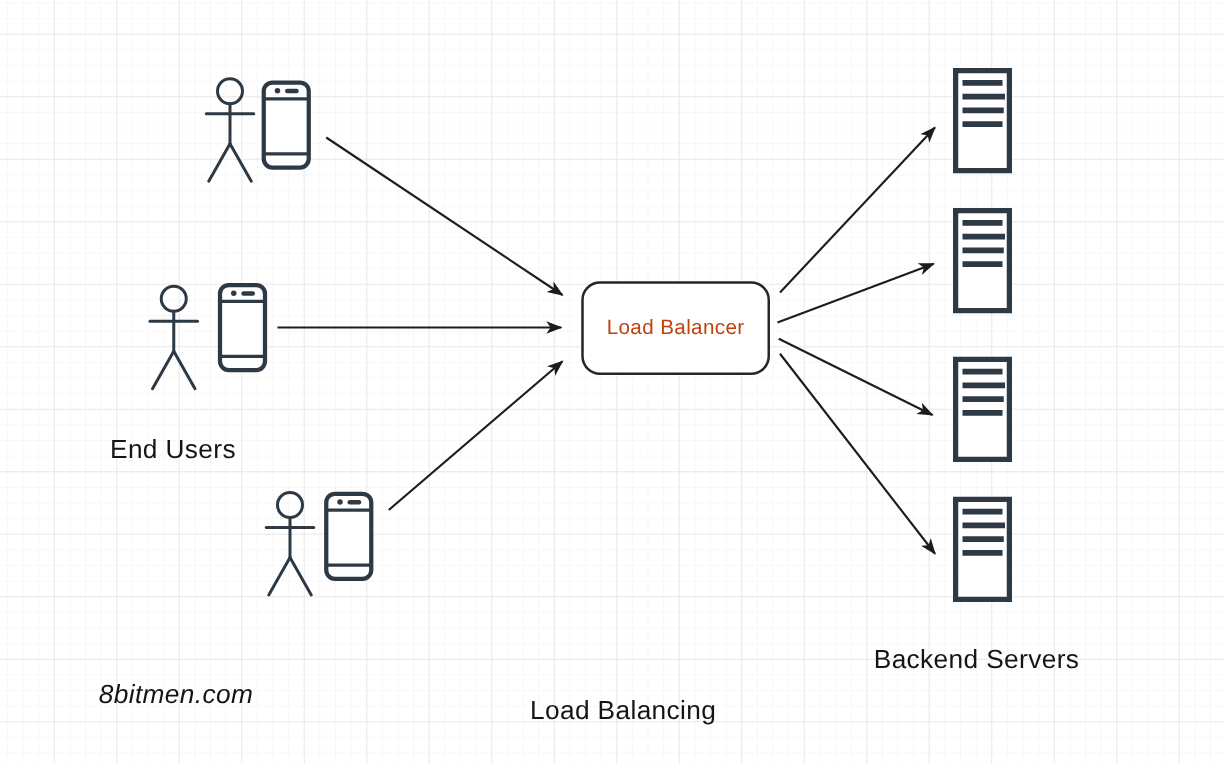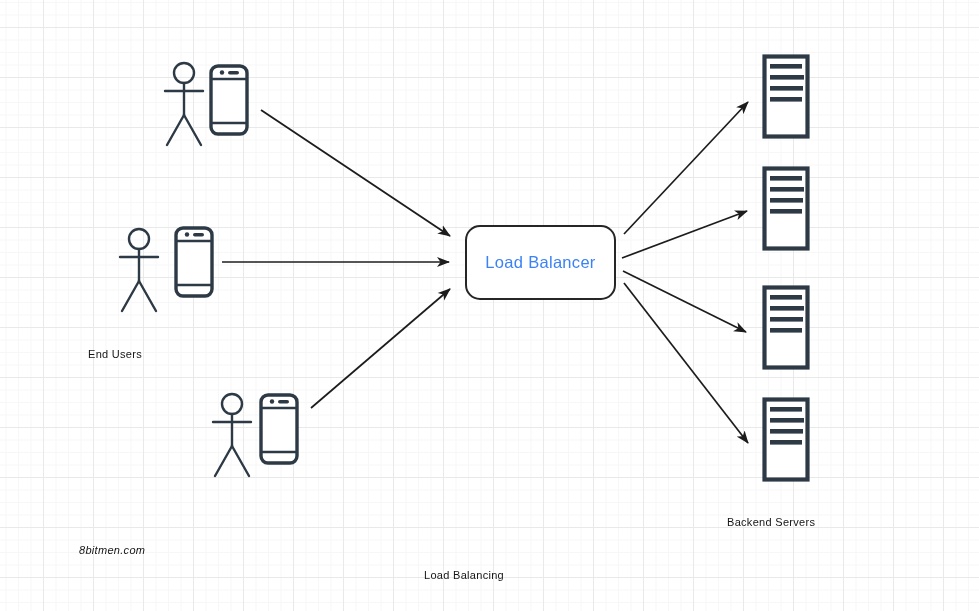--- a/index.html
+++ b/index.html
@@ -14,34 +14,34 @@
       linear-gradient(to bottom, #e9e9e9 1px, transparent 1px),
       linear-gradient(to right, #f7f7f7 1px, transparent 1px),
       linear-gradient(to bottom, #f7f7f7 1px, transparent 1px);
     background-size:50px 50px, 50px 50px, 12.5px 12.5px, 12.5px 12.5px;
     background-position:43px 0, 0 27px, 5.5px 0, 0 2px;
   }
   .abs{position:absolute;}
   .label{
     position:absolute;
     color:#151515;
-    font-size:11px;
+    font-size:21px;
     letter-spacing:0.3px;
     white-space:nowrap;
   }
   .lb-box{
     position:absolute;
     left:465px;top:225px;
     width:151px;height:75px;
     background:#ffffff;
     border:2px solid #262626;
     border-radius:15px;
     display:flex;align-items:center;justify-content:center;
     box-sizing:border-box;
-    font-size:16.5px;color:#3b82f6;
+    font-size:16.5px;color:#c2410c;
     letter-spacing:0.3px;
   }
   svg{display:block;overflow:visible;}
   .arrow-layer{position:absolute;left:0;top:0;pointer-events:none;}
 </style>
 </head>
 <body>
 
 <div class="canvas">
 
@@ -140,17 +140,17 @@
   </svg>
   <svg class="abs" style="left:762px;top:397px;" width="48" height="85" viewBox="0 0 48 85">
     <rect x="2.5" y="2.5" width="43" height="80" fill="#ffffff" stroke="#2d3a46" stroke-width="4.2"></rect>
     <rect x="8" y="10" width="32" height="4.6" fill="#2d3a46"></rect>
     <rect x="8" y="21" width="34" height="4.6" fill="#2d3a46"></rect>
     <rect x="8" y="32" width="33" height="4.6" fill="#2d3a46"></rect>
     <rect x="8" y="43" width="32" height="4.6" fill="#2d3a46"></rect>
   </svg>
 
   <div class="label" style="left:88px;top:348px;">End Users</div>
-  <div class="label" style="left:699px;top:516px;margin-left:28px;">Backend Servers</div>
+  <div class="label" style="left:699px;top:516px;">Backend Servers</div>
   <div class="label" style="left:79px;top:544px;font-style:italic;">8bitmen.com</div>
-  <div class="label" style="left:424px;top:569px;">Load Balancing</div>
+  <div class="label" style="left:424px;top:557px;">Load Balancing</div>
 
 </div>
 
 </body></html>

